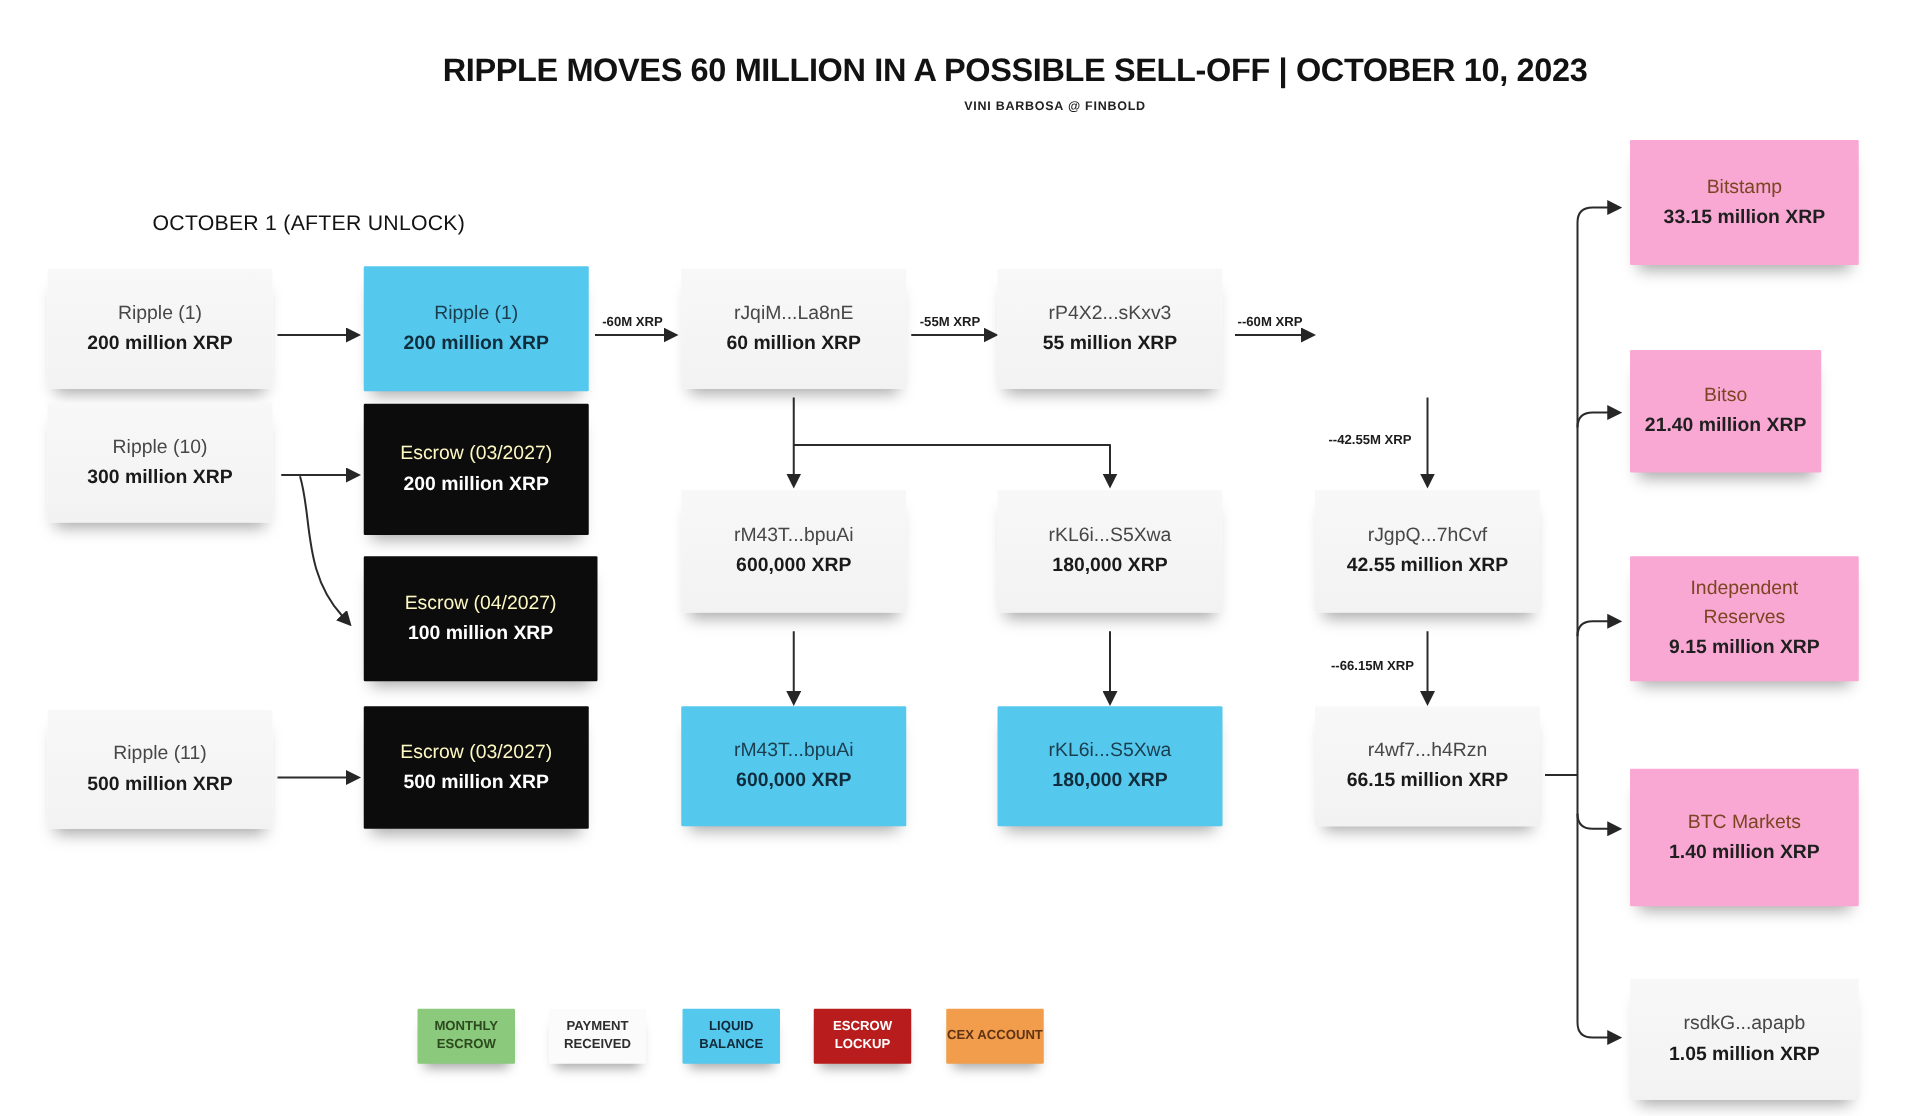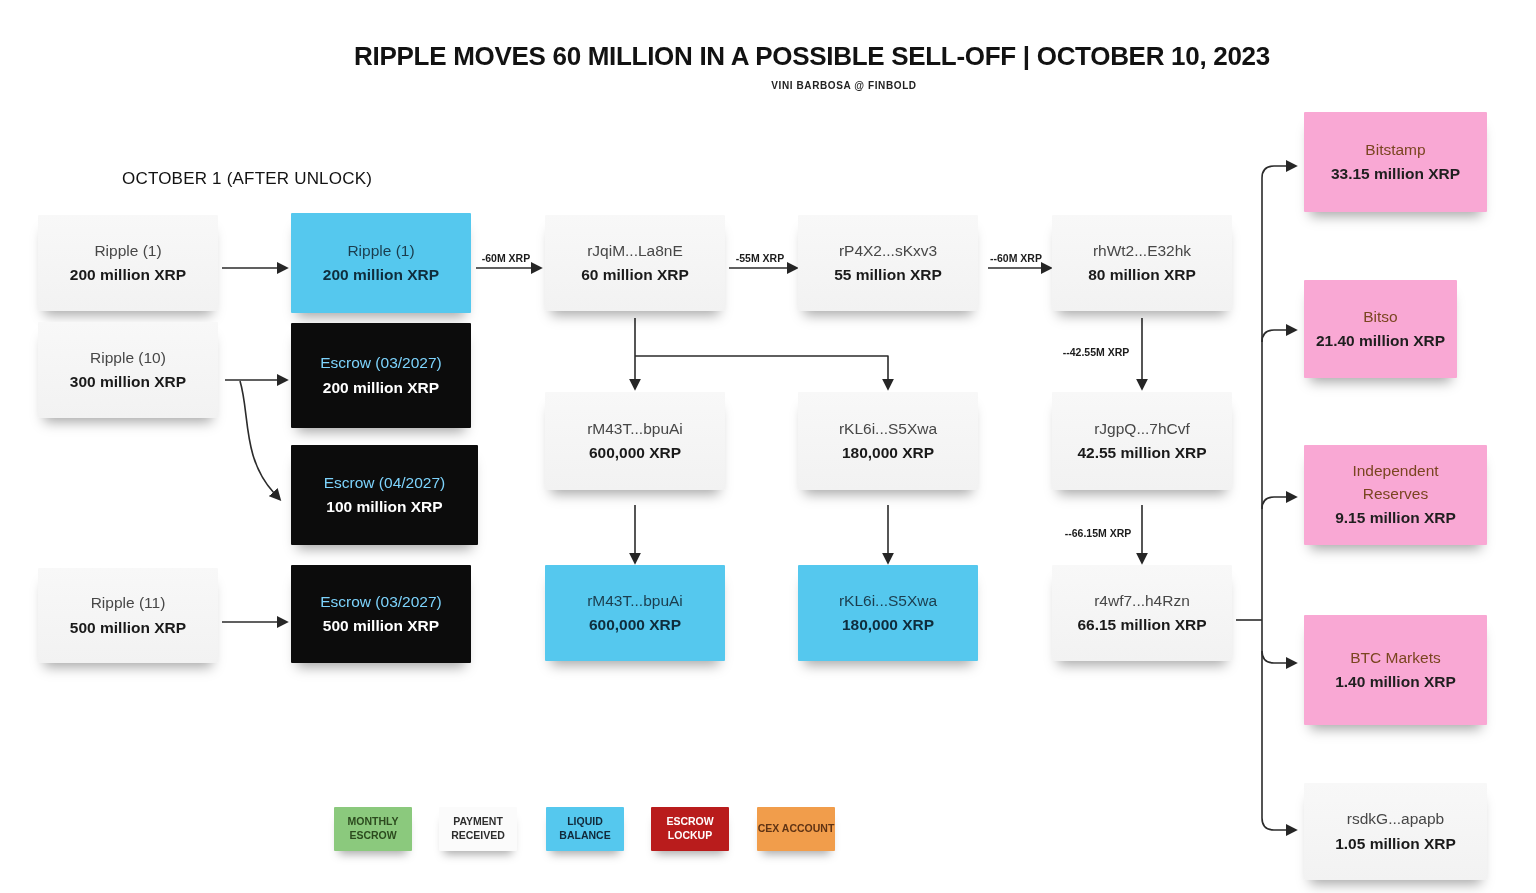--- a/index.html
+++ b/index.html
@@ -30,21 +30,21 @@
     font-size:15.5px; line-height:1.45; border-radius:1px;
     box-shadow:0 10px 12px -6px rgba(0,0,0,0.35);
   }
   .node .node-title { color:#474747; }
   .node .node-value { font-weight:bold; color:#1a1a1a; margin-top:2px; }
   .node.payment { background:linear-gradient(180deg,#f8f8f8,#f2f2f2); }
   .node.liquid  { background:#55c8ee; }
   .node.liquid .node-title { color:#1b3d4e; }
   .node.liquid .node-value { color:#0f2d3c; }
   .node.lockup  { background:#0c0c0c; }
-  .node.lockup .node-title { color:#7dd3fc; }
+  .node.lockup .node-title { color:#fef9c3; }
   .node.lockup .node-value { color:#ffffff; }
   .node.cex     { background:#f9a8d4; }
   .node.cex .node-title { color:#7a4520; }
   .node.cex .node-value { color:#1f1f1f; }
   .flow-label {
     position:absolute; transform:translateX(-50%);
     font-size:10.5px; font-weight:bold; color:#1c1c1c; white-space:nowrap;
   }
   .legend-box {
     position:absolute; top:807px; width:78px; height:44px;
@@ -145,24 +145,20 @@
   </div>
   <div class="node payment" style="left:798px;top:392px;width:180px;height:98px">
     <div class="node-title">rKL6i...S5Xwa</div>
     <div class="node-value">180,000 XRP</div>
   </div>
   <div class="node liquid" style="left:798px;top:565px;width:180px;height:96px">
     <div class="node-title">rKL6i...S5Xwa</div>
     <div class="node-value">180,000 XRP</div>
   </div>
 
-  <div class="node payment" style="left:1052px;top:215px;width:180px;height:96px">
-    <div class="node-title">rhWt2...E32hk</div>
-    <div class="node-value">80 million XRP</div>
-  </div>
   <div class="node payment" style="left:1052px;top:392px;width:180px;height:98px">
     <div class="node-title">rJgpQ...7hCvf</div>
     <div class="node-value">42.55 million XRP</div>
   </div>
   <div class="node payment" style="left:1052px;top:565px;width:180px;height:96px">
     <div class="node-title">r4wf7...h4Rzn</div>
     <div class="node-value">66.15 million XRP</div>
   </div>
 
   <div class="node cex" style="left:1304px;top:112px;width:183px;height:100px">

